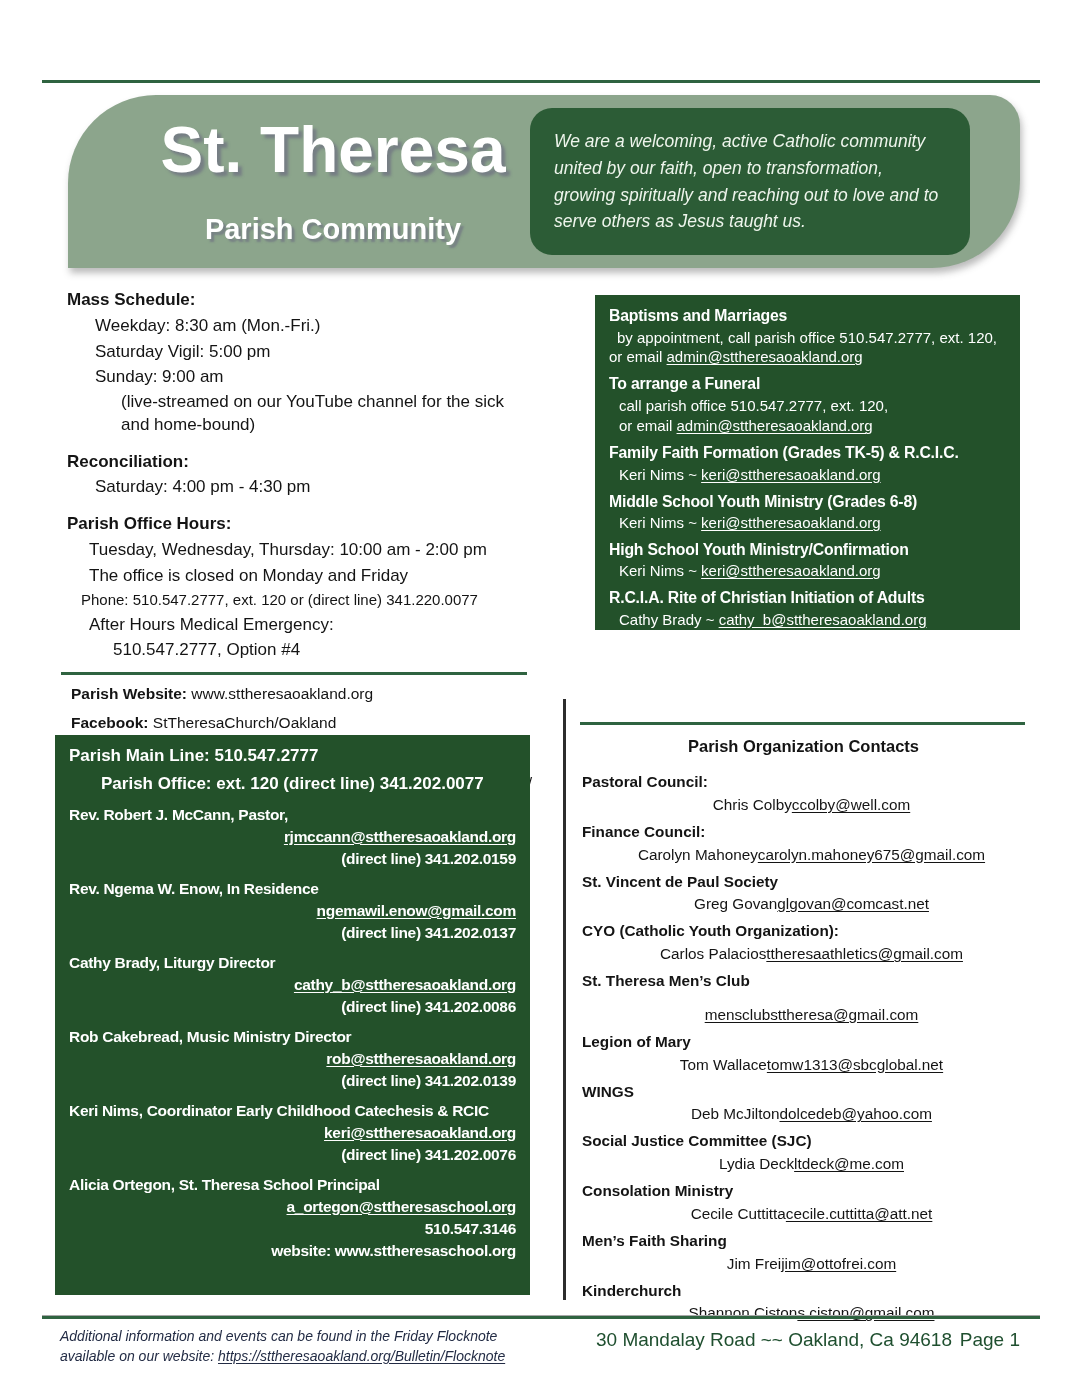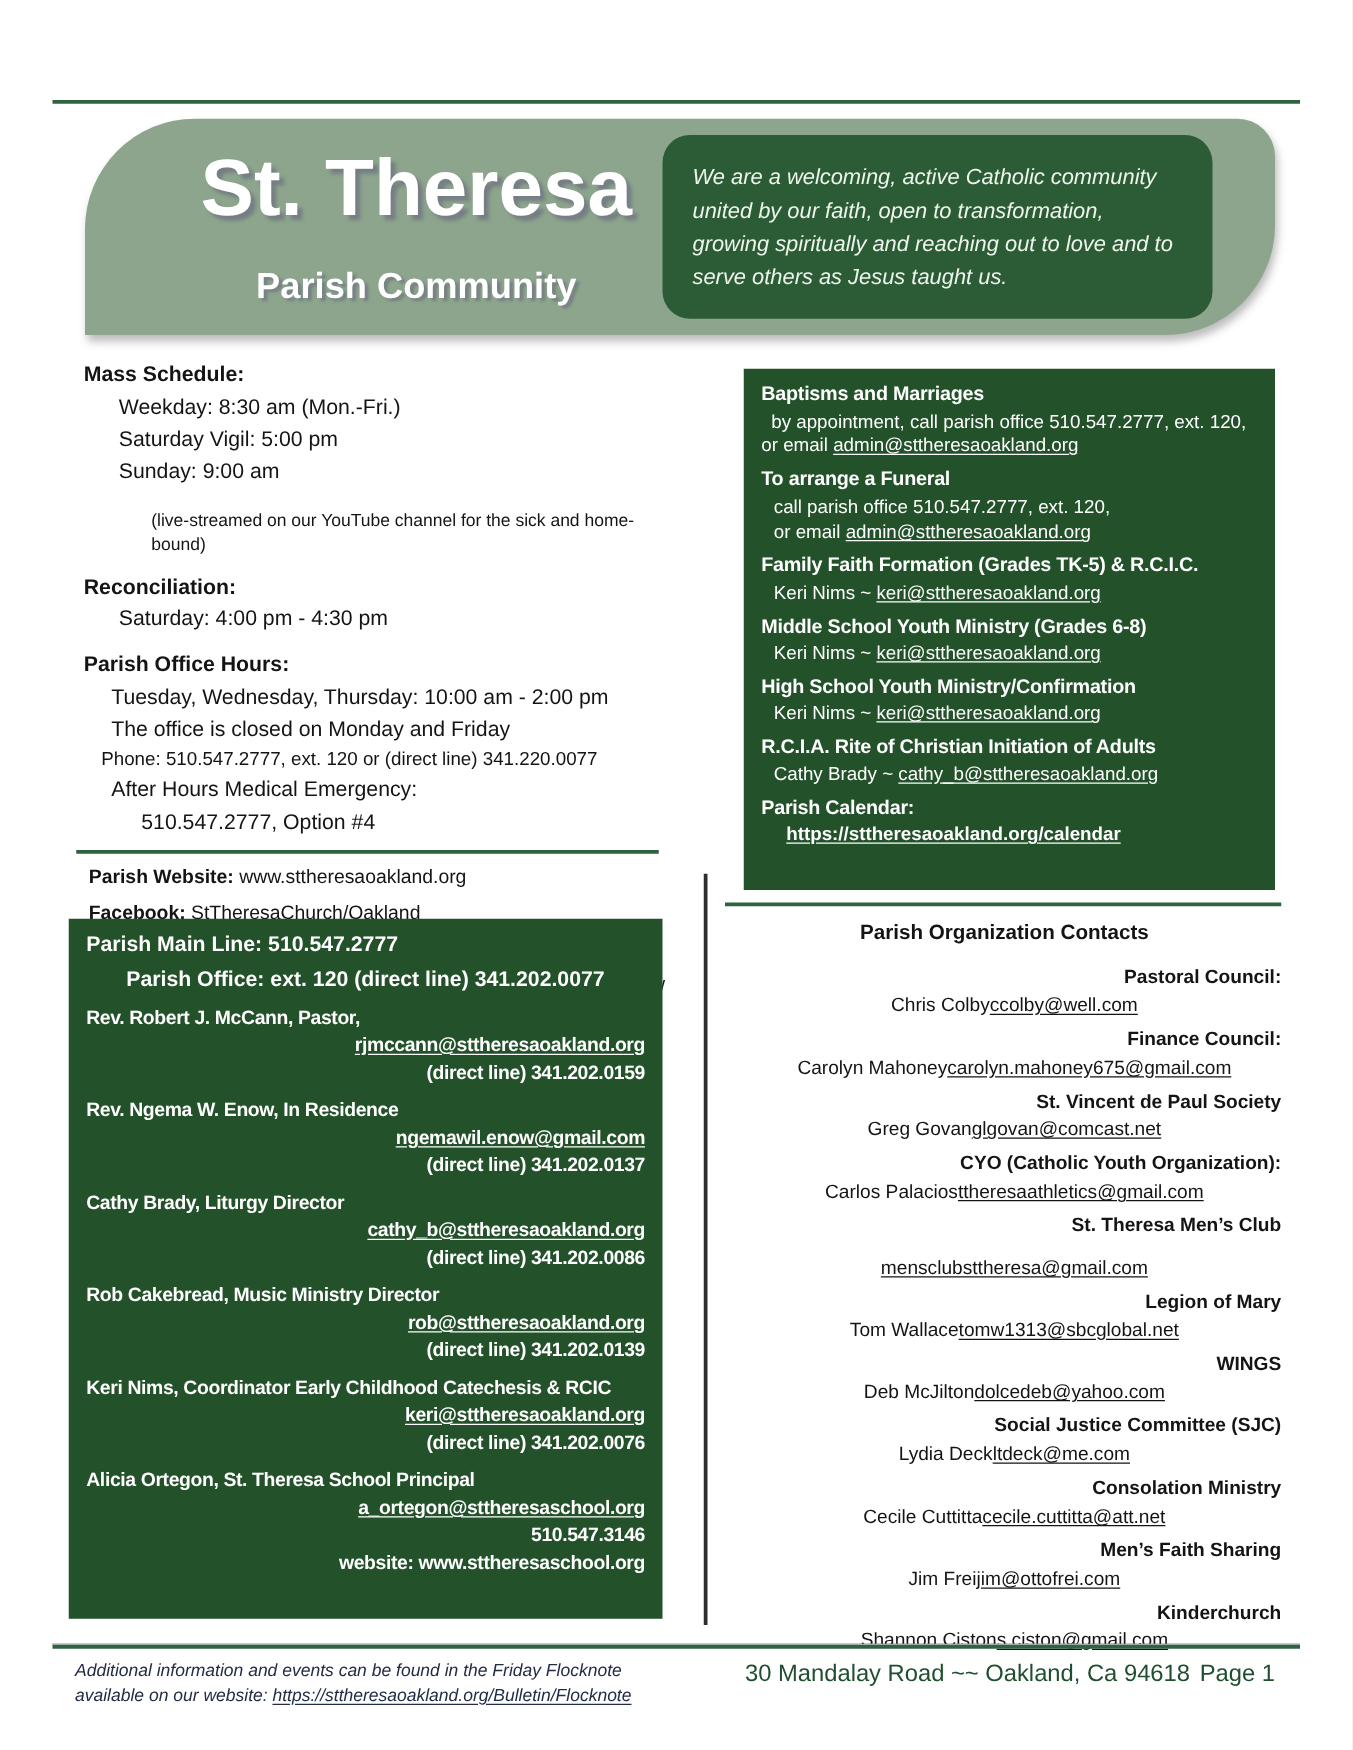--- a/index.html
+++ b/index.html
@@ -26,35 +26,35 @@
                text-shadow:3px 3px 2px rgba(100,95,125,.5); }
   .mission-box { position:absolute; left:462px; top:13px; width:440px; height:147px;
                  background:#2c5c36; border-radius:22px; color:#eef5ec;
                  display:flex; align-items:center; justify-content:center; }
   .mission-box p { padding:0 24px; font-style:italic; font-size:17.5px; line-height:1.52; }
 
   
   .left-col { position:absolute; left:55px; top:289px; width:478px; color:#141414; font-size:17px; line-height:1.34; }
   .h { font-weight:bold; padding-left:12px; font-size:17px; }
   .ind1 { padding-left:40px; margin-top:3px; }
-  .note { font-size:14px; padding-left:66px; margin-top:18px; }
+  .note { font-size:17px; padding-left:66px; margin-top:2px; }
   .gap14 { height:14px; }
   .phone-line { padding-left:26px; margin-top:3px; font-size:15px; }
   .opt-line  { padding-left:58px; margin-top:3px; }
   .rule-green { height:2.5px; background:#2f6340; margin:10px 6px 0 6px; }
   .linkline { padding-left:16px; margin-top:9px; font-size:15.5px; }
   .linkline .b { font-weight:bold; }
   .yt-url { padding-left:36px; margin-top:6px; font-size:15px; }
 
   
   .green-box { background:#23512a; color:#ffffff; }
   .u { text-decoration:underline; text-underline-offset:2px; }
 
   
-  .sacraments { position:absolute; left:595px; top:295px; width:425px; height:417px; padding:11px 14px; }
+  .sacraments { position:absolute; left:595px; top:295px; width:425px; height:335px; padding:11px 14px; }
   .sac-sec { margin-top:7px; }
   .sac-sec:first-child { margin-top:0; }
   .sac-title { font-weight:bold; font-size:15.8px; letter-spacing:-.2px; line-height:1.3; }
   .sac-body { font-size:15px; line-height:1.32; margin-top:1px; }
   .sac-indent { padding-left:10px; }
   .sac-hang { text-indent:8px; }
   .cal-link { padding-left:20px; font-weight:bold; }
 
   
   .staff-box { position:absolute; left:55px; top:735px; width:475px; height:560px; padding:10px 14px; font-weight:bold; }
@@ -64,21 +64,21 @@
   .m-name { text-align:left; }
   .m-right { text-align:right; }
 
   
   .vdivider { position:absolute; left:563px; top:699px; width:2.5px; height:601px; background:#2d2d2d; }
 
   
   .orgs { position:absolute; left:582px; top:737px; width:443px; color:#141414; }
   .orgs-h { text-align:center; font-weight:bold; font-size:16.5px; margin-bottom:16px; }
   .org { margin-bottom:7px; }
-  .org-name { font-weight:bold; font-size:15.3px; line-height:1.3;text-align:right; }
+  .org-name { font-weight:bold; font-size:15.3px; line-height:1.3; }
   .org-row { display:flex; justify-content:center; padding-left:16px; font-size:15.3px; line-height:1.3; margin-top:3px; }
 
   
   .footer-rule { position:absolute; left:42px; right:42px; top:1315px; height:4px; background:#2f6340; border-top:1px solid #a8a8a8; }
   .footer-note { position:absolute; left:60px; top:1327px; width:520px; font-style:italic; font-size:14px; color:#232c45; line-height:1.42; }
   .footer-address { position:absolute; left:596px; top:1329px; font-size:19px; color:#1f4f2f; }
   .footer-page { position:absolute; right:62px; top:1329px; font-size:19px; color:#1f4f2f; }
 </style>
 </head>
 <body>

